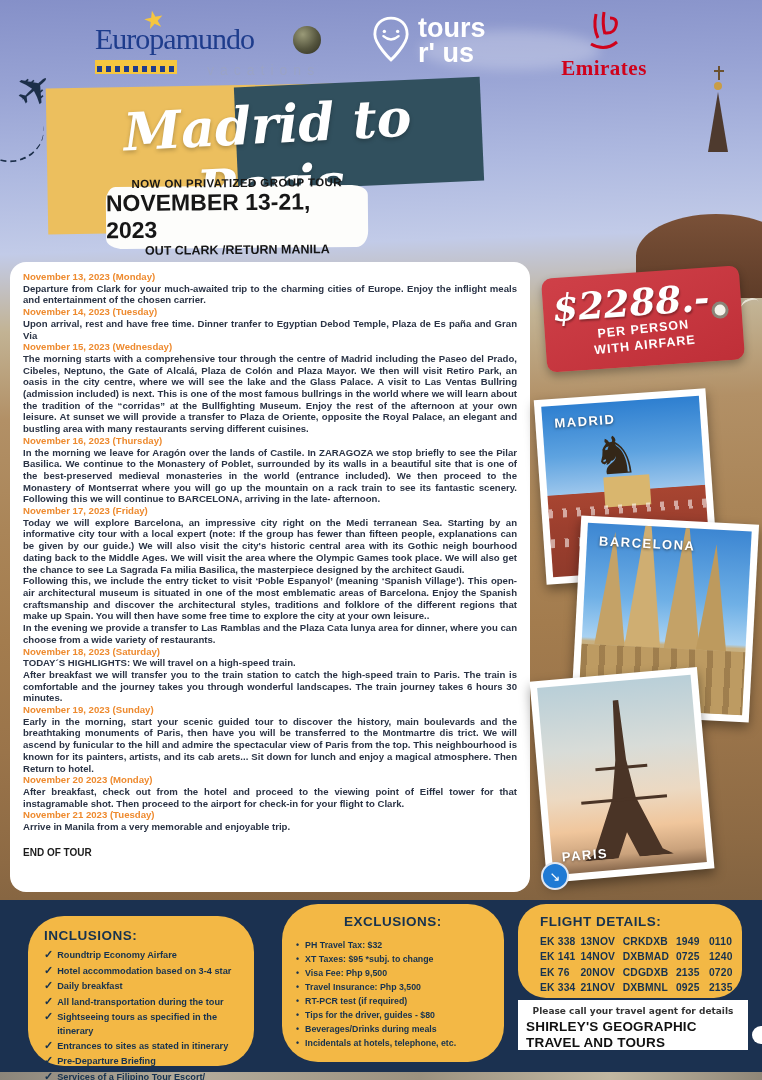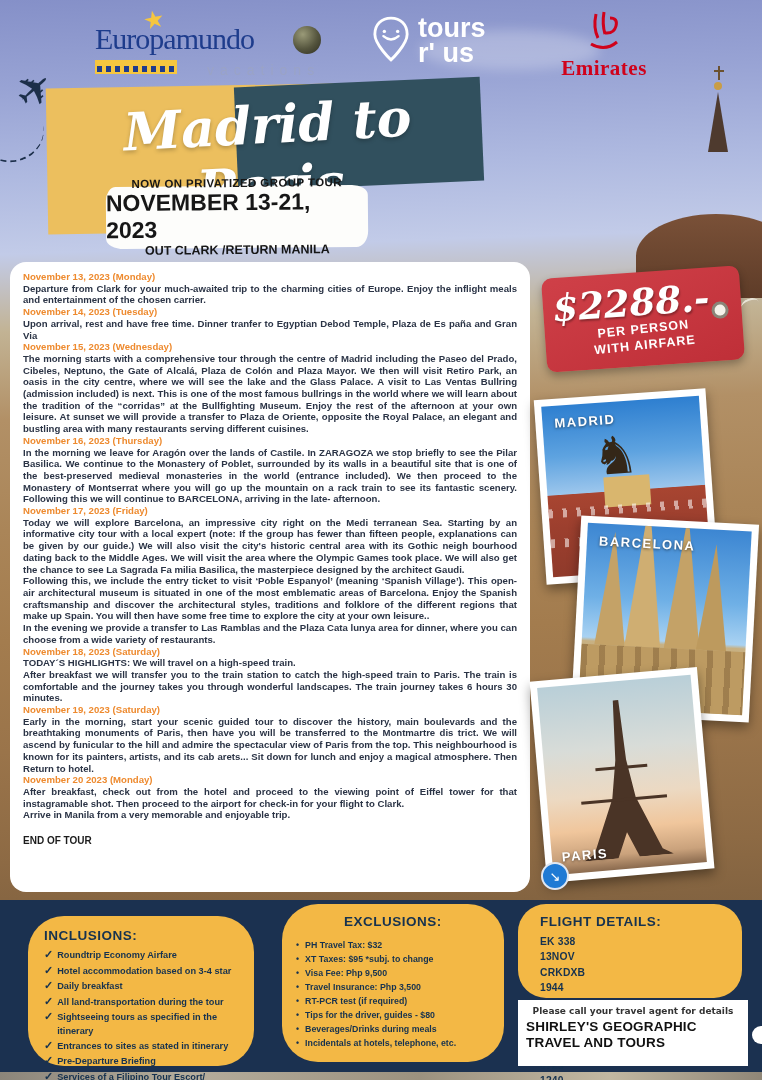--- a/index.html
+++ b/index.html
@@ -111,23 +111,23 @@
   .inclusions{left:28px;top:916px;width:226px;height:150px;padding:12px 10px 8px 16px;border-radius:36px;}
   .bx-title{font-size:13.5px;font-weight:bold;letter-spacing:.5px;margin-bottom:4px;}
   .inc-item{font-size:9.2px;font-weight:bold;line-height:1.42;display:flex;gap:4px;align-items:baseline;}
   .check-icon::before{content:"\2713";font-size:11px;font-weight:bold;}
   .exclusions{left:282px;top:904px;width:222px;height:158px;padding:10px 14px;border-radius:36px;}
   .exclusions .bx-title{text-align:center;margin-bottom:9px;}
   .exc-item{font-size:8.8px;font-weight:bold;line-height:1.6;display:flex;gap:6px;align-items:baseline;}
   .bullet-icon::before{content:"\2022";}
   .flights{left:518px;top:904px;width:224px;height:94px;padding:10px 0 0 22px;border-radius:28px;}
   .flights .bx-title{margin-bottom:5px;}
-  .fl-row{display:flex;font-size:10.3px;font-weight:bold;line-height:1.5;letter-spacing:.2px;flex-direction:column;}
+  .fl-row{display:flex;font-size:10.3px;font-weight:bold;line-height:1.5;letter-spacing:.2px;}
   .f0{width:44px;}.f1{width:46px;}.f2{width:58px;}.f3{width:36px;}.f4{width:36px;}
-  .agent-box{position:absolute;left:518px;top:1000px;width:230px;height:66px;background:#fff;
+  .agent-box{position:absolute;left:518px;top:1000px;width:230px;height:50px;background:#fff;
     padding:6px 8px;box-sizing:border-box;}
   .agent-note{font-size:9px;font-weight:bold;color:#333;text-align:center;margin-bottom:3px;
     font-family:"DejaVu Sans",sans-serif;}
   .agent-name{font-size:13.5px;font-weight:bold;color:#111;line-height:1.18;letter-spacing:.2px;}
   .partial-circle{position:absolute;left:752px;top:1026px;width:18px;height:18px;border-radius:50%;background:#fff;}
 </style>
 </head>
 <body>
 
 <div class="poster">
@@ -215,30 +215,31 @@
 In the evening we provide a transfer to Las Ramblas and the Plaza Cata lunya area for dinner, where you can choose from a wide variety of restaurants.</div>
         </div>
 
         <div>
           <div class="it-date">November 18, 2023 (Saturday)</div>
           <div class="it-body">TODAY´S HIGHLIGHTS: We will travel on a high-speed train.
 After breakfast we will transfer you to the train station to catch the high-speed train to Paris. The train is comfortable and the journey takes you through wonderful landscapes. The train journey takes 6 hours 30 minutes.</div>
         </div>
 
         <div>
-          <div class="it-date">November 19, 2023 (Saturday)</div>
+          <div class="it-date">November 19, 2023 (Sunday)</div>
           <div class="it-body">Early in the morning, start your scenic guided tour to discover the history, main boulevards and the breathtaking monuments of Paris, then have you will be transferred to the Montmartre dis trict. We will ascend by funicular to the hill and admire the spectacular view of Paris from the top. This neighbourhood is known for its painters, artists, and its cab arets... Sit down for lunch and enjoy a magical atmosphere. Then Return to hotel.</div>
         </div>
 
         <div>
           <div class="it-date">November 20 2023 (Monday)</div>
           <div class="it-body">After breakfast, check out from the hotel and proceed to the viewing point of Eiffel tower for that instagramable shot. Then proceed to the airport for check-in for your flight to Clark.</div>
         </div>
 
         <div>
+          <div class="it-date">November 21 2023 (Tuesday)</div>
           <div class="it-body">Arrive in Manila from a very memorable and enjoyable trip.</div>
         </div>
       </div>
     <div class="end-tour">END OF TOUR</div>
   </div>
 
   <div class="price-tag">
     <div class="price-amount">$2288.-</div>
     <div class="price-sub">
       <div>PER PERSON</div>
@@ -374,21 +375,21 @@
   </div>
 
   <div class="box-yellow flights">
     <div class="bx-title">FLIGHT DETAILS:</div>
     <div>
 
         <div class="fl-row">
           <span class="f0">EK 338</span>
           <span class="f1">13NOV</span>
           <span class="f2">CRKDXB</span>
-          <span class="f3">1944</span>
+          <span class="f3">1949</span>
           <span class="f4">0110</span>
         </div>
 
         <div class="fl-row">
           <span class="f0">EK 141</span>
           <span class="f1">14NOV</span>
           <span class="f2">DXBMAD</span>
           <span class="f3">0725</span>
           <span class="f4">1240</span>
         </div>

